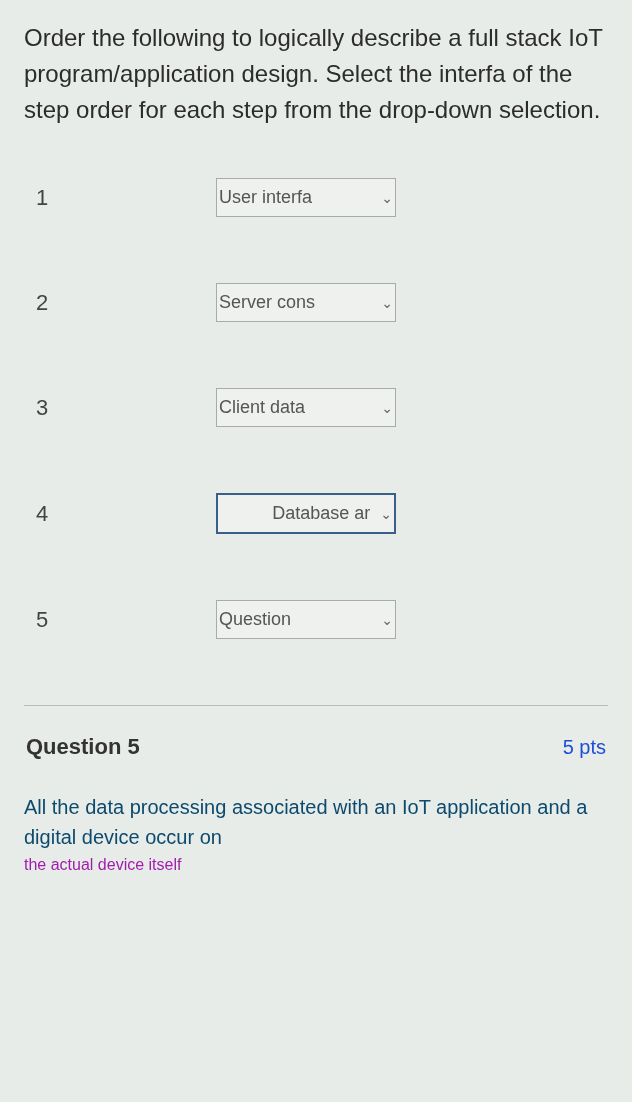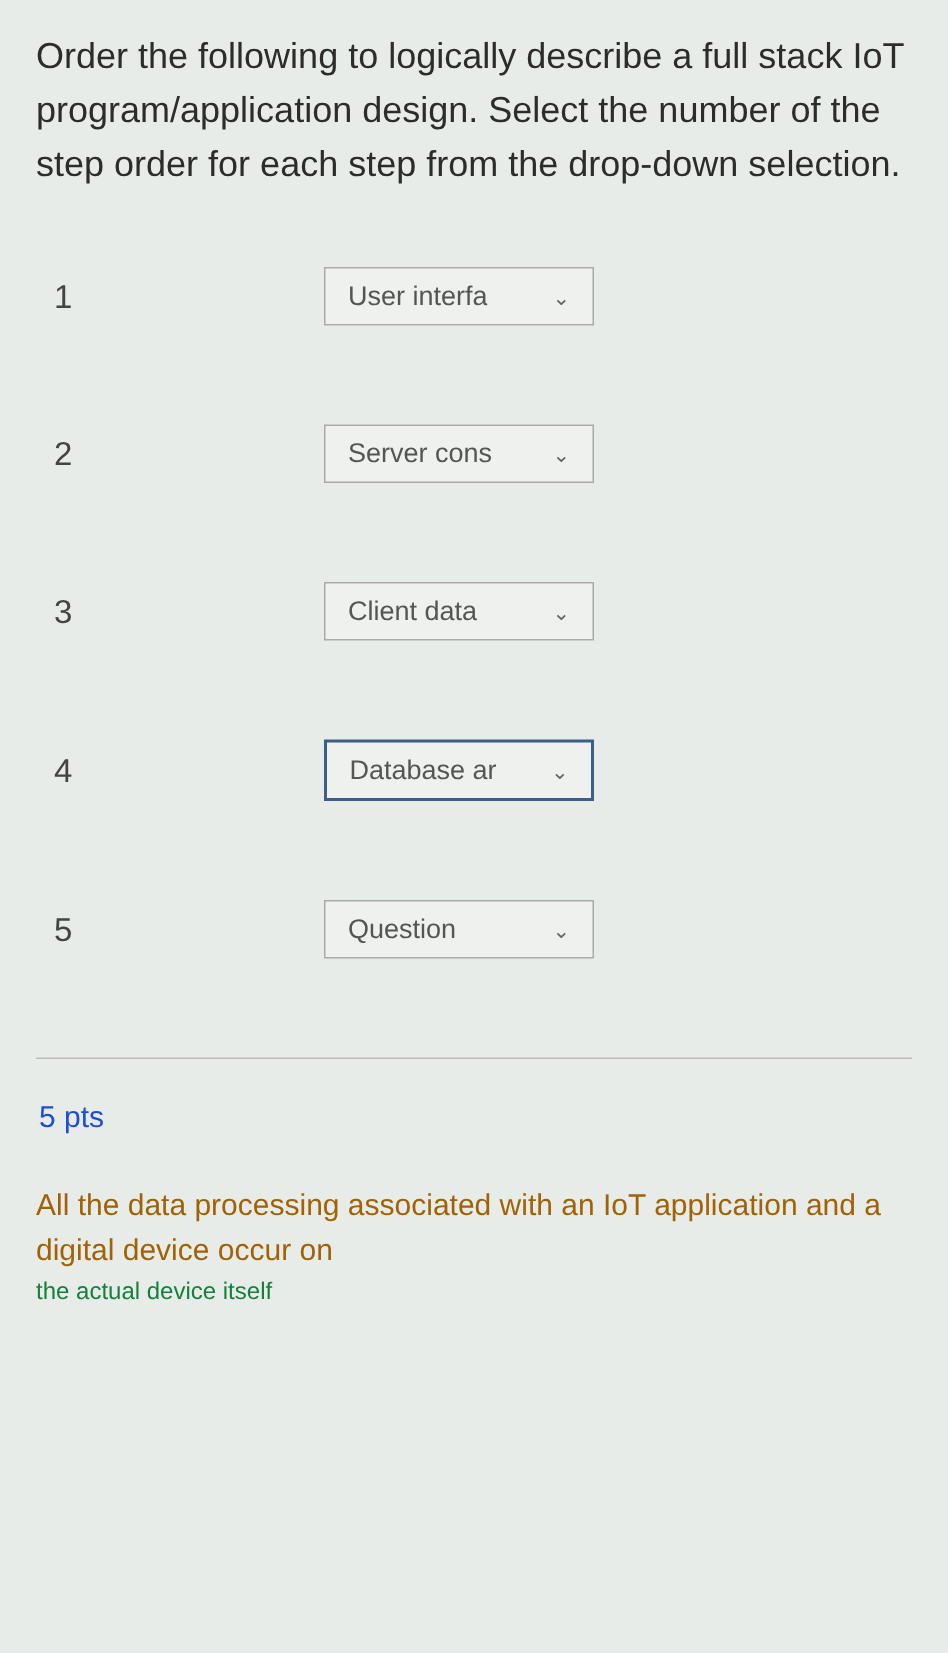--- a/index.html
+++ b/index.html
@@ -33,29 +33,30 @@
     .item-number {
       width: 180px;
       font-size: 22px;
       color: #444;
     }
     .dropdown {
       display: inline-flex;
       align-items: center;
       border: 1px solid #aaa;
       background: rgba(255,255,255,0.25);
-      padding: 8px 15px;
+      padding: 8px 2px;
       font-size: 18px;
       color: #555;
       cursor: pointer;
       min-width: 180px;
       justify-content: space-between;
     }
     .dropdown.highlighted {
       border: 2px solid #3a6089;
+      justify-content: flex-end;
     }
     .dropdown-label {
       white-space: nowrap;
       overflow: hidden;
       text-overflow: clip;
       max-width: 130px;
     }
     .chevron {
       margin-left: 10px;
       font-size: 14px;
@@ -78,34 +79,34 @@
       font-weight: 600;
       color: #333;
     }
     .question-points {
       font-size: 20px;
       color: #1d4ed8;
     }
     .next-question-text {
       font-size: 20px;
       line-height: 1.5;
-      color: #a16207;
+      color: #0c4a6e;
     }
     .cutoff {
       font-size: 16px;
-      color: #15803d;
+      color: #a21caf;
       margin-top: 4px;
       overflow: hidden;
       white-space: nowrap;
     }
   </style>
 </head>
 <body>
 
-<div class="question-prompt">Order the following to logically describe a full stack IoT program/application design. Select the number of the step order for each step from the drop-down selection.</div>
+<div class="question-prompt">Order the following to logically describe a full stack IoT program/application design. Select the interfa of the step order for each step from the drop-down selection.</div>
 
 <div class="items-container">
 
   <div class="item-row">
     <div class="item-number">1</div>
     <div class="dropdown">
       <span class="dropdown-label">User interfa</span>
       <span class="chevron">⌄</span>
     </div>
   </div>
@@ -140,17 +141,18 @@
       <span class="dropdown-label">Question</span>
       <span class="chevron">⌄</span>
     </div>
   </div>
 
 </div>
 
 <div class="divider"></div>
 
 <div class="question-header">
+  <div class="question-title">Question 5</div>
   <div class="question-points">5 pts</div>
 </div>
 
 <div class="next-question-text">All the data processing associated with an IoT application and a digital device occur on</div>
 <div class="cutoff">the actual device itself</div>
 
 </body></html>

